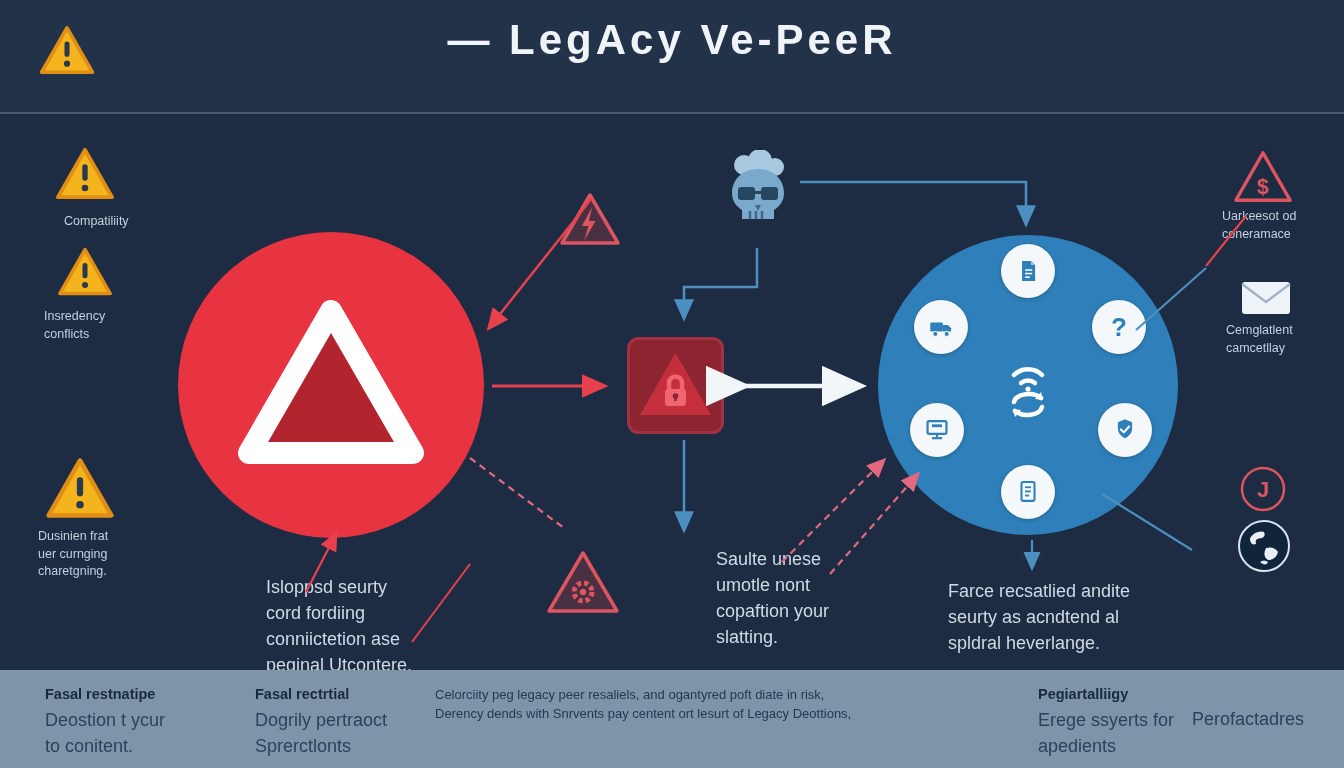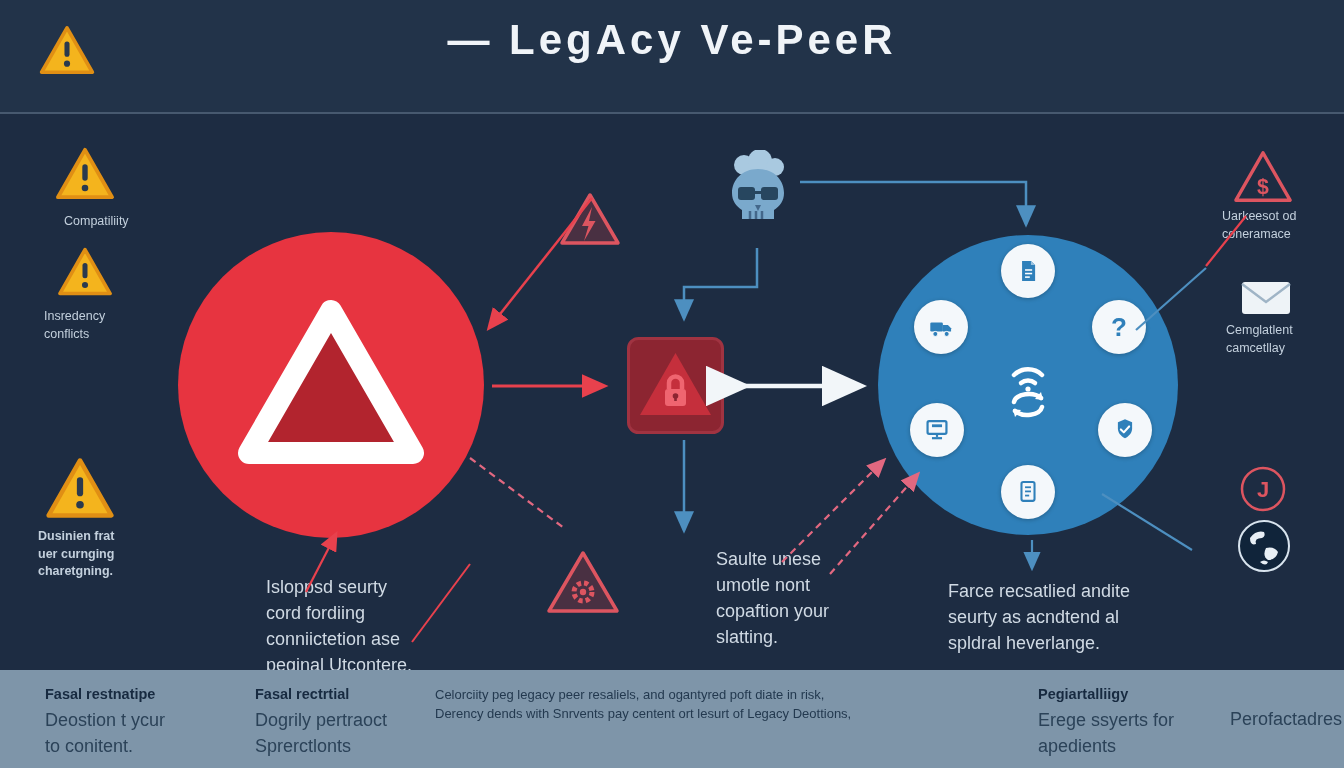--- a/index.html
+++ b/index.html
@@ -59,21 +59,21 @@
   <div class="abs lbl" style="left:44px;top:308px;width:130px;">Insredency
 conflicts</div>
 
   <div class="abs" style="left:44px;top:456px;">
     <svg width="72" height="65" viewBox="0 0 64 58">
       <path d="M32 4 L60 53 H4 Z" fill="#f4b41d" stroke="#e08f14" stroke-width="4" stroke-linejoin="round"></path>
       <rect x="29.2" y="19" width="5.6" height="17" rx="2.8" fill="#2a3a4e"></rect>
       <circle cx="32" cy="43.5" r="3.4" fill="#2a3a4e"></circle>
     </svg>
   </div>
-  <div class="abs lbl" style="left:38px;top:528px;width:140px;font-weight:bold;">Dusinien frat
+  <div class="abs lbl" style="left:38px;top:528px;width:140px;">Dusinien frat
 uer curnging
 charetgning.</div>
 
   <div class="red-circle">
     <span>
       <svg width="200" height="180" viewBox="0 0 100 90">
         <path d="M50 9 L91 80 H9 Z" fill="#b2242e" stroke="#ffffff" stroke-width="11" stroke-linejoin="round"></path>
       </svg>
     </span>
   </div>
@@ -283,17 +283,17 @@
     <div class="fcol-body" style="font-size:13px;color:#23394f;">Celorciity peg legacy peer resaliels, and ogantyred poft diate in risk,
 Derency dends with Snrvents pay centent ort lesurt of Legacy Deottions,</div>
   </div>
 
   <div class="fcol" style="left:1029px;width:180px;margin-left:9px;">
     <p class="fcol-title">Pegiartalliigy</p>
     <div class="fcol-body">Erege ssyerts for
 apedients</div>
   </div>
 
-  <div class="fcol" style="left:1192px;top:706px;width:150px;text-align:right;">
+  <div class="fcol" style="left:1192px;top:706px;width:150px;">
     <div class="fcol-body">Perofactadres</div>
   </div>
 
 </div>
 
 </body></html>

